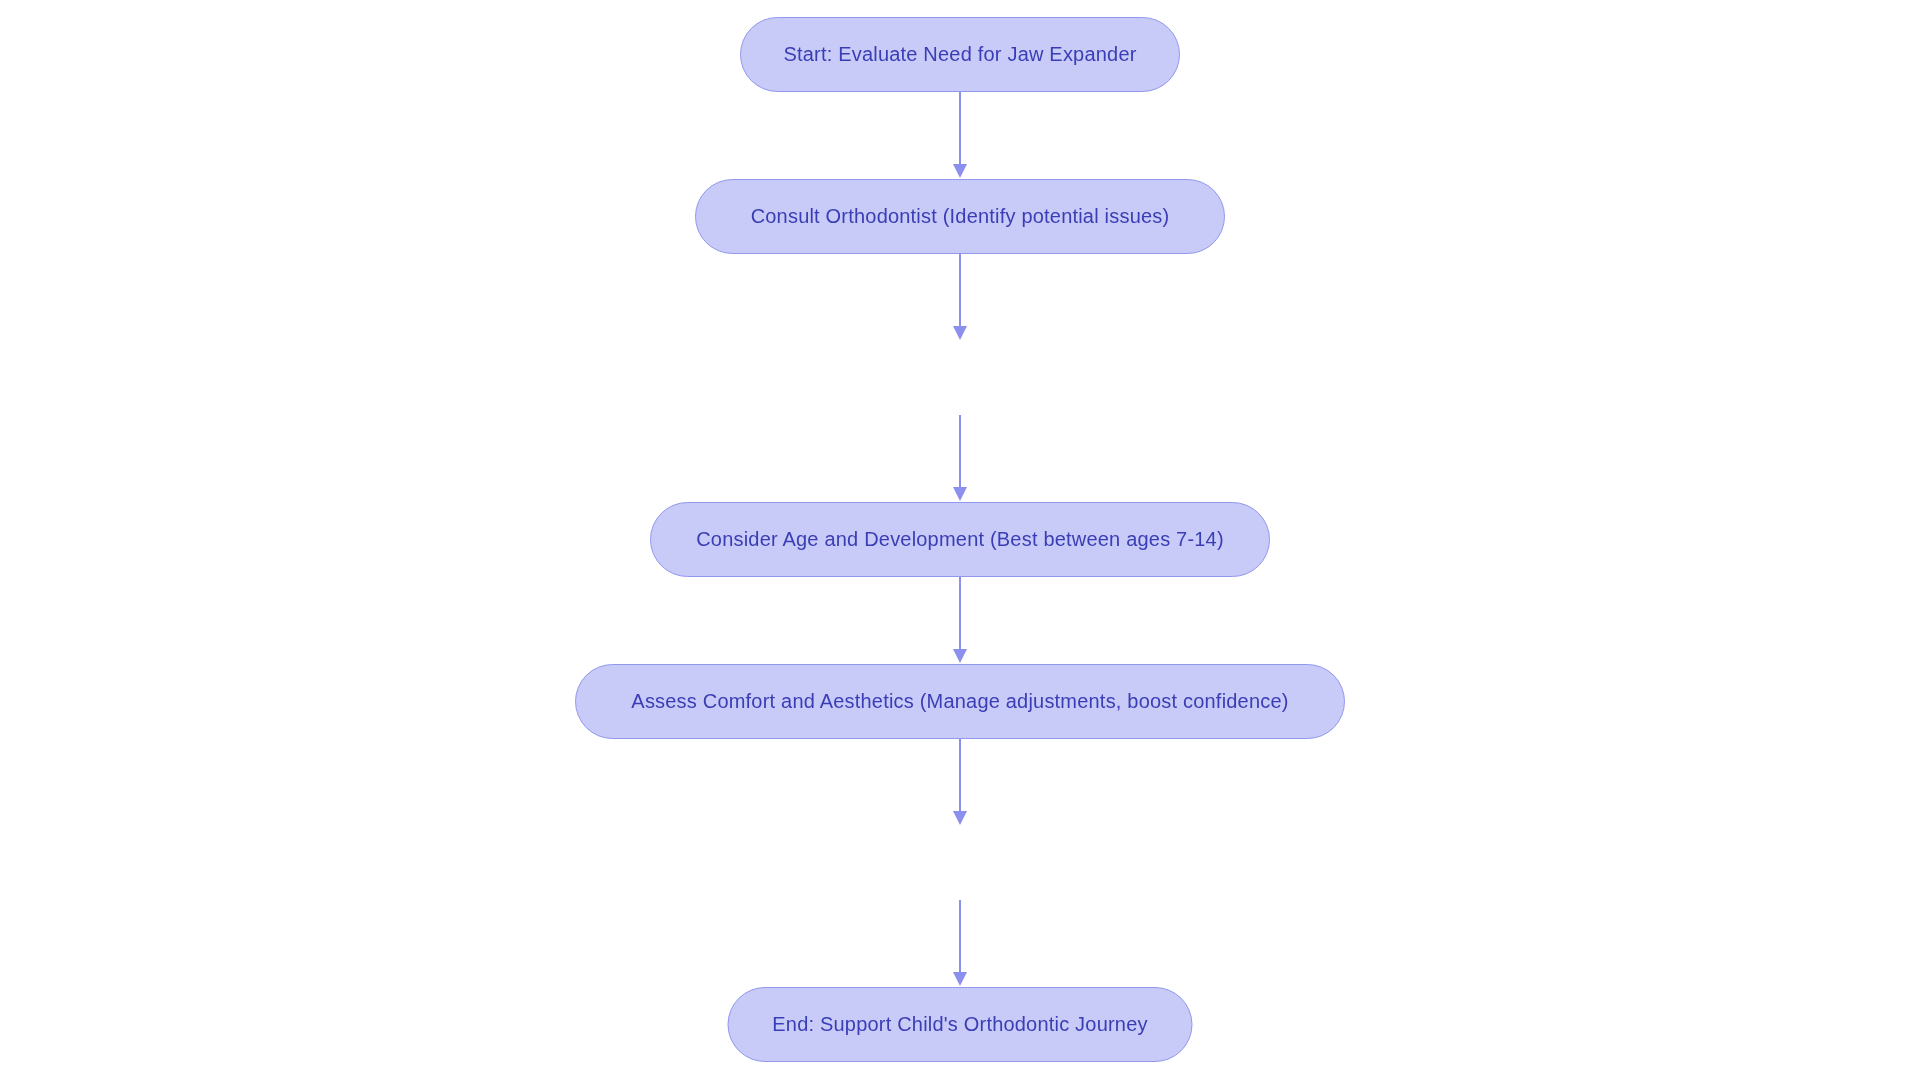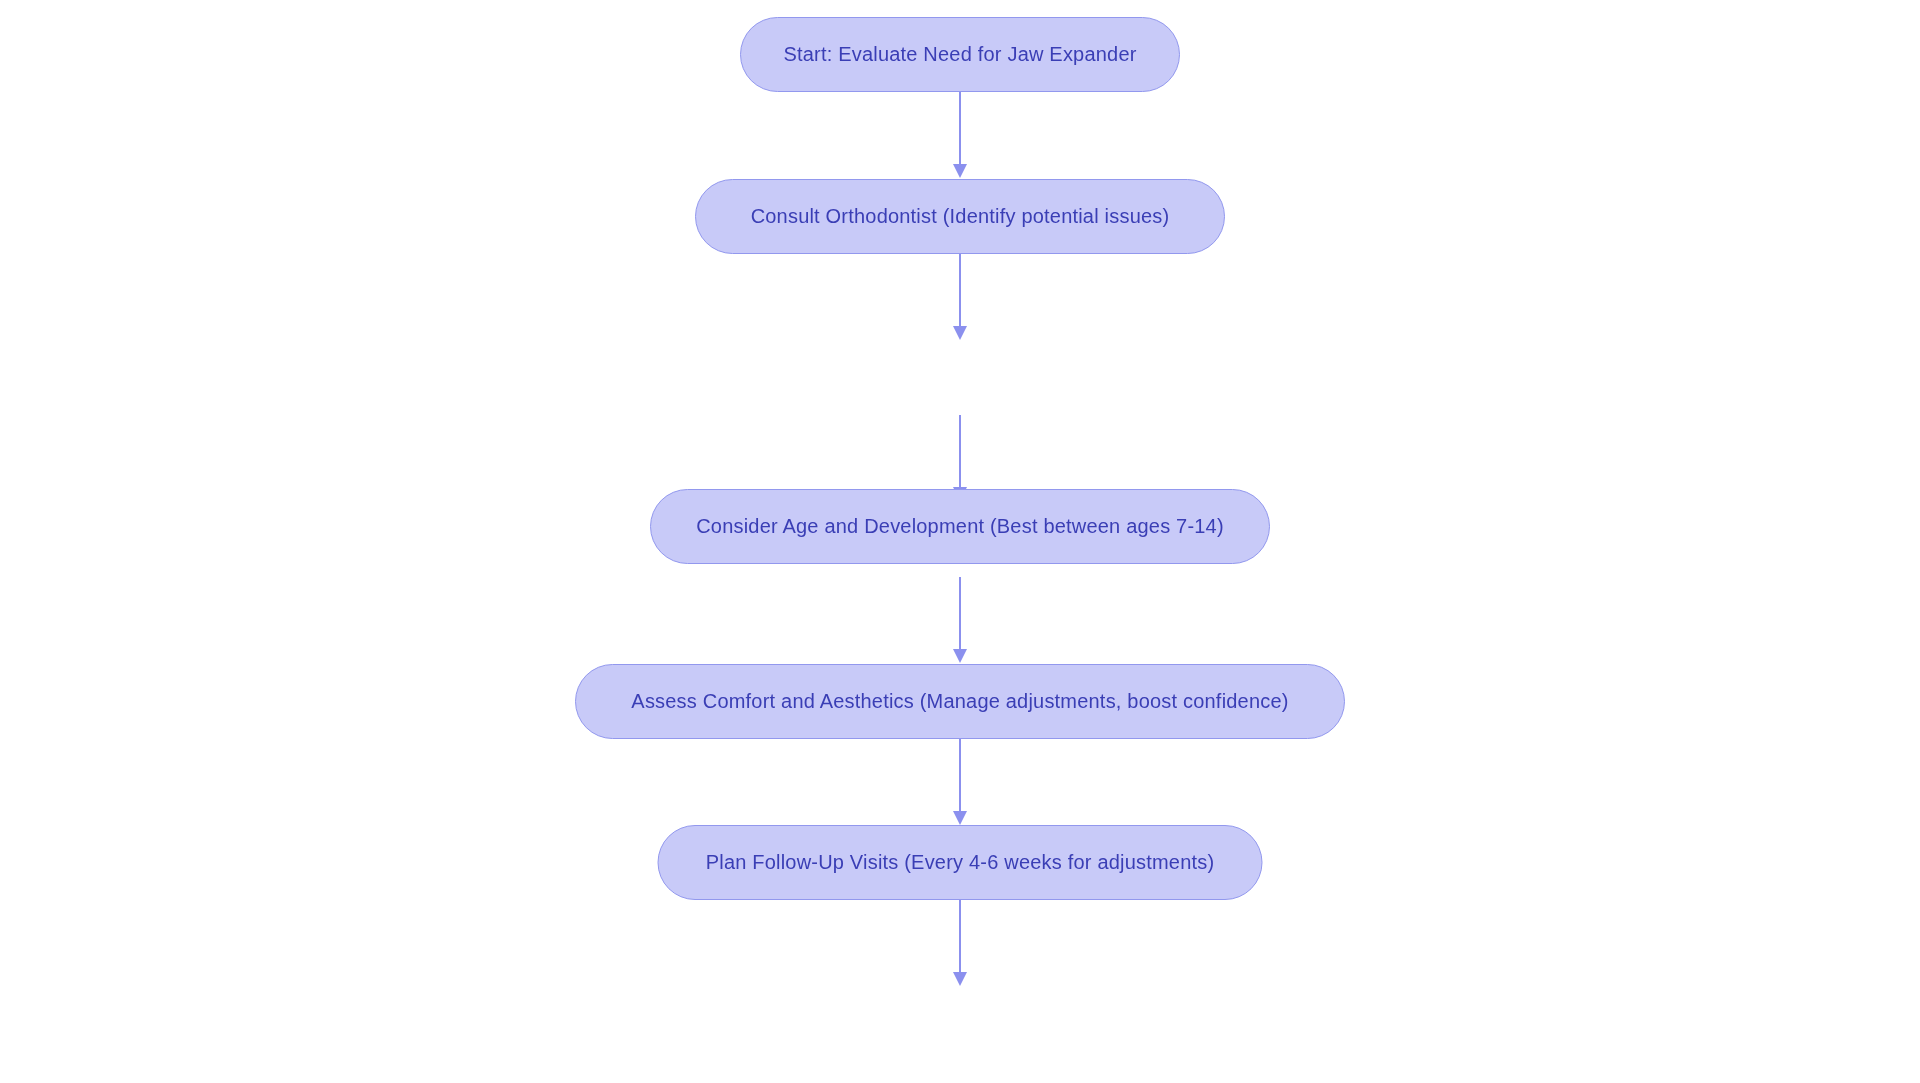--- a/index.html
+++ b/index.html
@@ -76,41 +76,41 @@
     <div class="stem"></div>
     <div class="head"></div>
   </div>
 
 
   <div class="flow-arrow" style="top:415px;">
     <div class="stem"></div>
     <div class="head"></div>
   </div>
 
-  <div class="flow-node" style="top:489px; width:620px;text-align:center;">
+  <div class="flow-node" style="top:502px; width:620px;text-align:center;">
     <span>Consider Age and Development (Best between ages 7-14)</span>
   </div>
 
   <div class="flow-arrow" style="top:577px;">
     <div class="stem"></div>
     <div class="head"></div>
   </div>
 
   <div class="flow-node" style="top:664px; width:770px;">
     <span>Assess Comfort and Aesthetics (Manage adjustments, boost confidence)</span>
   </div>
 
   <div class="flow-arrow" style="top:739px;">
     <div class="stem"></div>
     <div class="head"></div>
   </div>
 
-  <div class="flow-node" style="top:825px; width:605px;">
-    <span>Plan Follow-Up Visits (Every 4-6 weeks for adjustments)</span>
-  </div>
 
   <div class="flow-arrow" style="top:900px;">
     <div class="stem"></div>
     <div class="head"></div>
   </div>
 
+  <div class="flow-node" style="top:987px; width:465px;">
+    <span>End: Support Child's Orthodontic Journey</span>
+  </div>
 
 </div>
 
 </body></html>

